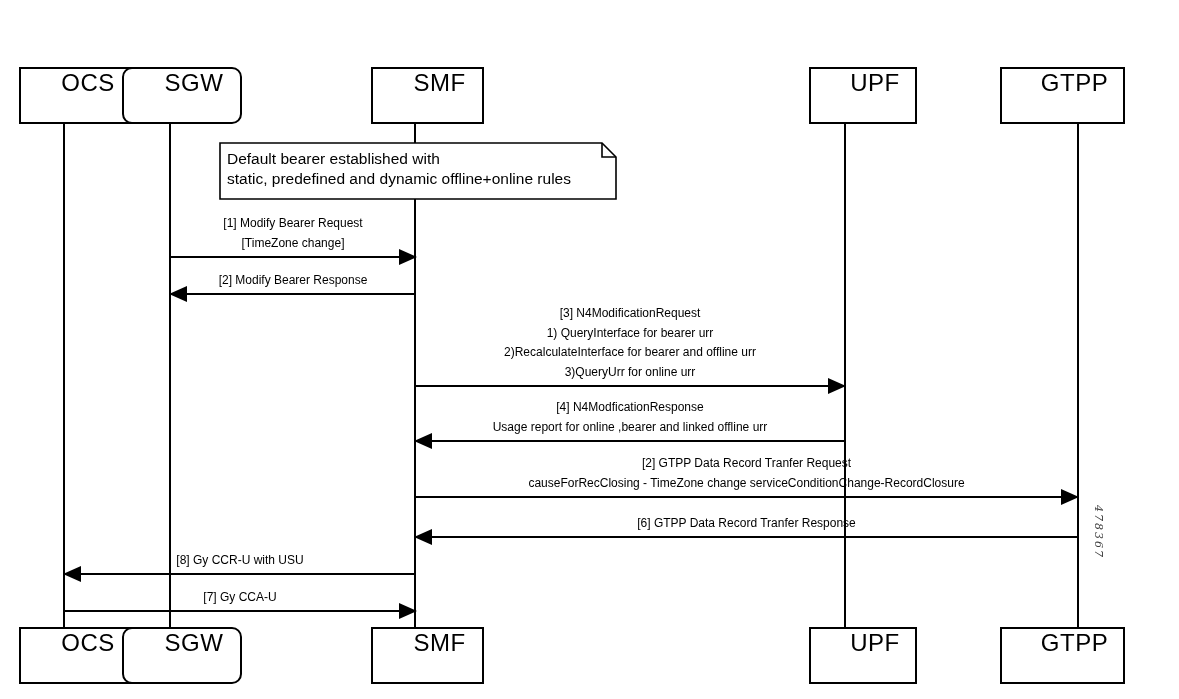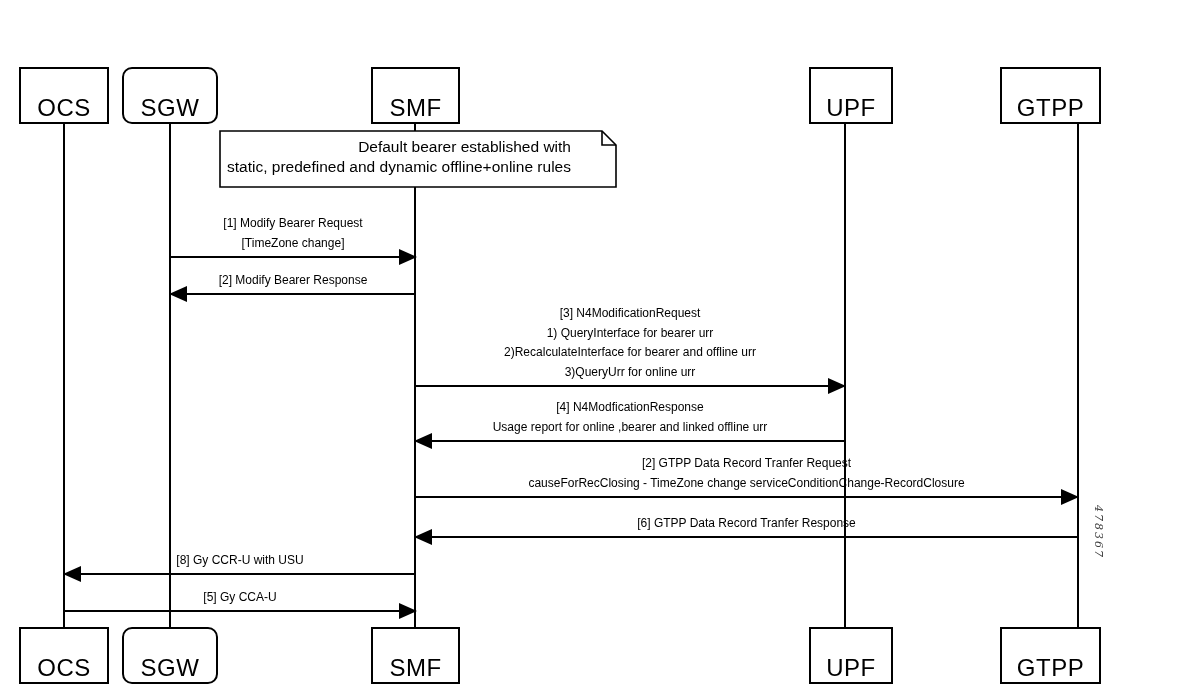--- a/index.html
+++ b/index.html
@@ -16,25 +16,26 @@
     overflow: hidden;
     color: #000000;
   }
   
   .actor {
     position: absolute;
     height: 53px;
     border: 2px solid #000000;
     background: #ffffff;
     display: flex;
-    align-items: flex-end;
+    align-items: flex-start;
     justify-content: center;
     font-size: 24px;
     letter-spacing: 0.5px;
     z-index: 5;
+    padding-left: 24px;
   }
   .row-top .actor { top: 67px; }
   .row-bottom .actor { top: 627px; }
   .actor.ocs  { left: 19px;   width: 86px;  }
   .actor.sgw  { left: 122px;  width: 92px; border-radius: 10px;  }
   .actor.smf  { left: 371px;  width: 85px;  }
   .actor.upf  { left: 809px;  width: 80px;  }
   .actor.gtpp { left: 1000px; width: 97px;  }
   
   .lifeline {
@@ -47,25 +48,24 @@
   }
   .lifeline.ocs  { left: 63px;   }
   .lifeline.sgw  { left: 169px;  }
   .lifeline.smf  { left: 414px;  }
   .lifeline.upf  { left: 844px;  }
   .lifeline.gtpp { left: 1077px; }
   
   .note {
     position: absolute;
     left: 219px;
-    top: 130px;
+    top: 142px;
     width: 398px;
     height: 58px;
     z-index: 6;
-    text-align: right;
   }
   .note svg { position: absolute; left: 0; top: 0; }
   .note-text {
     position: absolute;
     left: 8px;
     top: 7px;
     font-size: 15.5px;
     line-height: 20px;
     white-space: pre-line;
     z-index: 2;
@@ -231,20 +231,20 @@
     <div class="arrowhead left"></div>
   </div>
 
   <div class="msg msg7">
     <div class="label">[8] Gy CCR-U with USU</div>
     <div class="line"></div>
     <div class="arrowhead left"></div>
   </div>
 
   <div class="msg msg8">
-    <div class="label">[5] Gy CCA-U</div>
+    <div class="label">[7] Gy CCA-U</div>
     <div class="line"></div>
     <div class="arrowhead right"></div>
   </div>
 
   <div class="watermark">478367</div>
 
 </div>
 
 </body></html>

